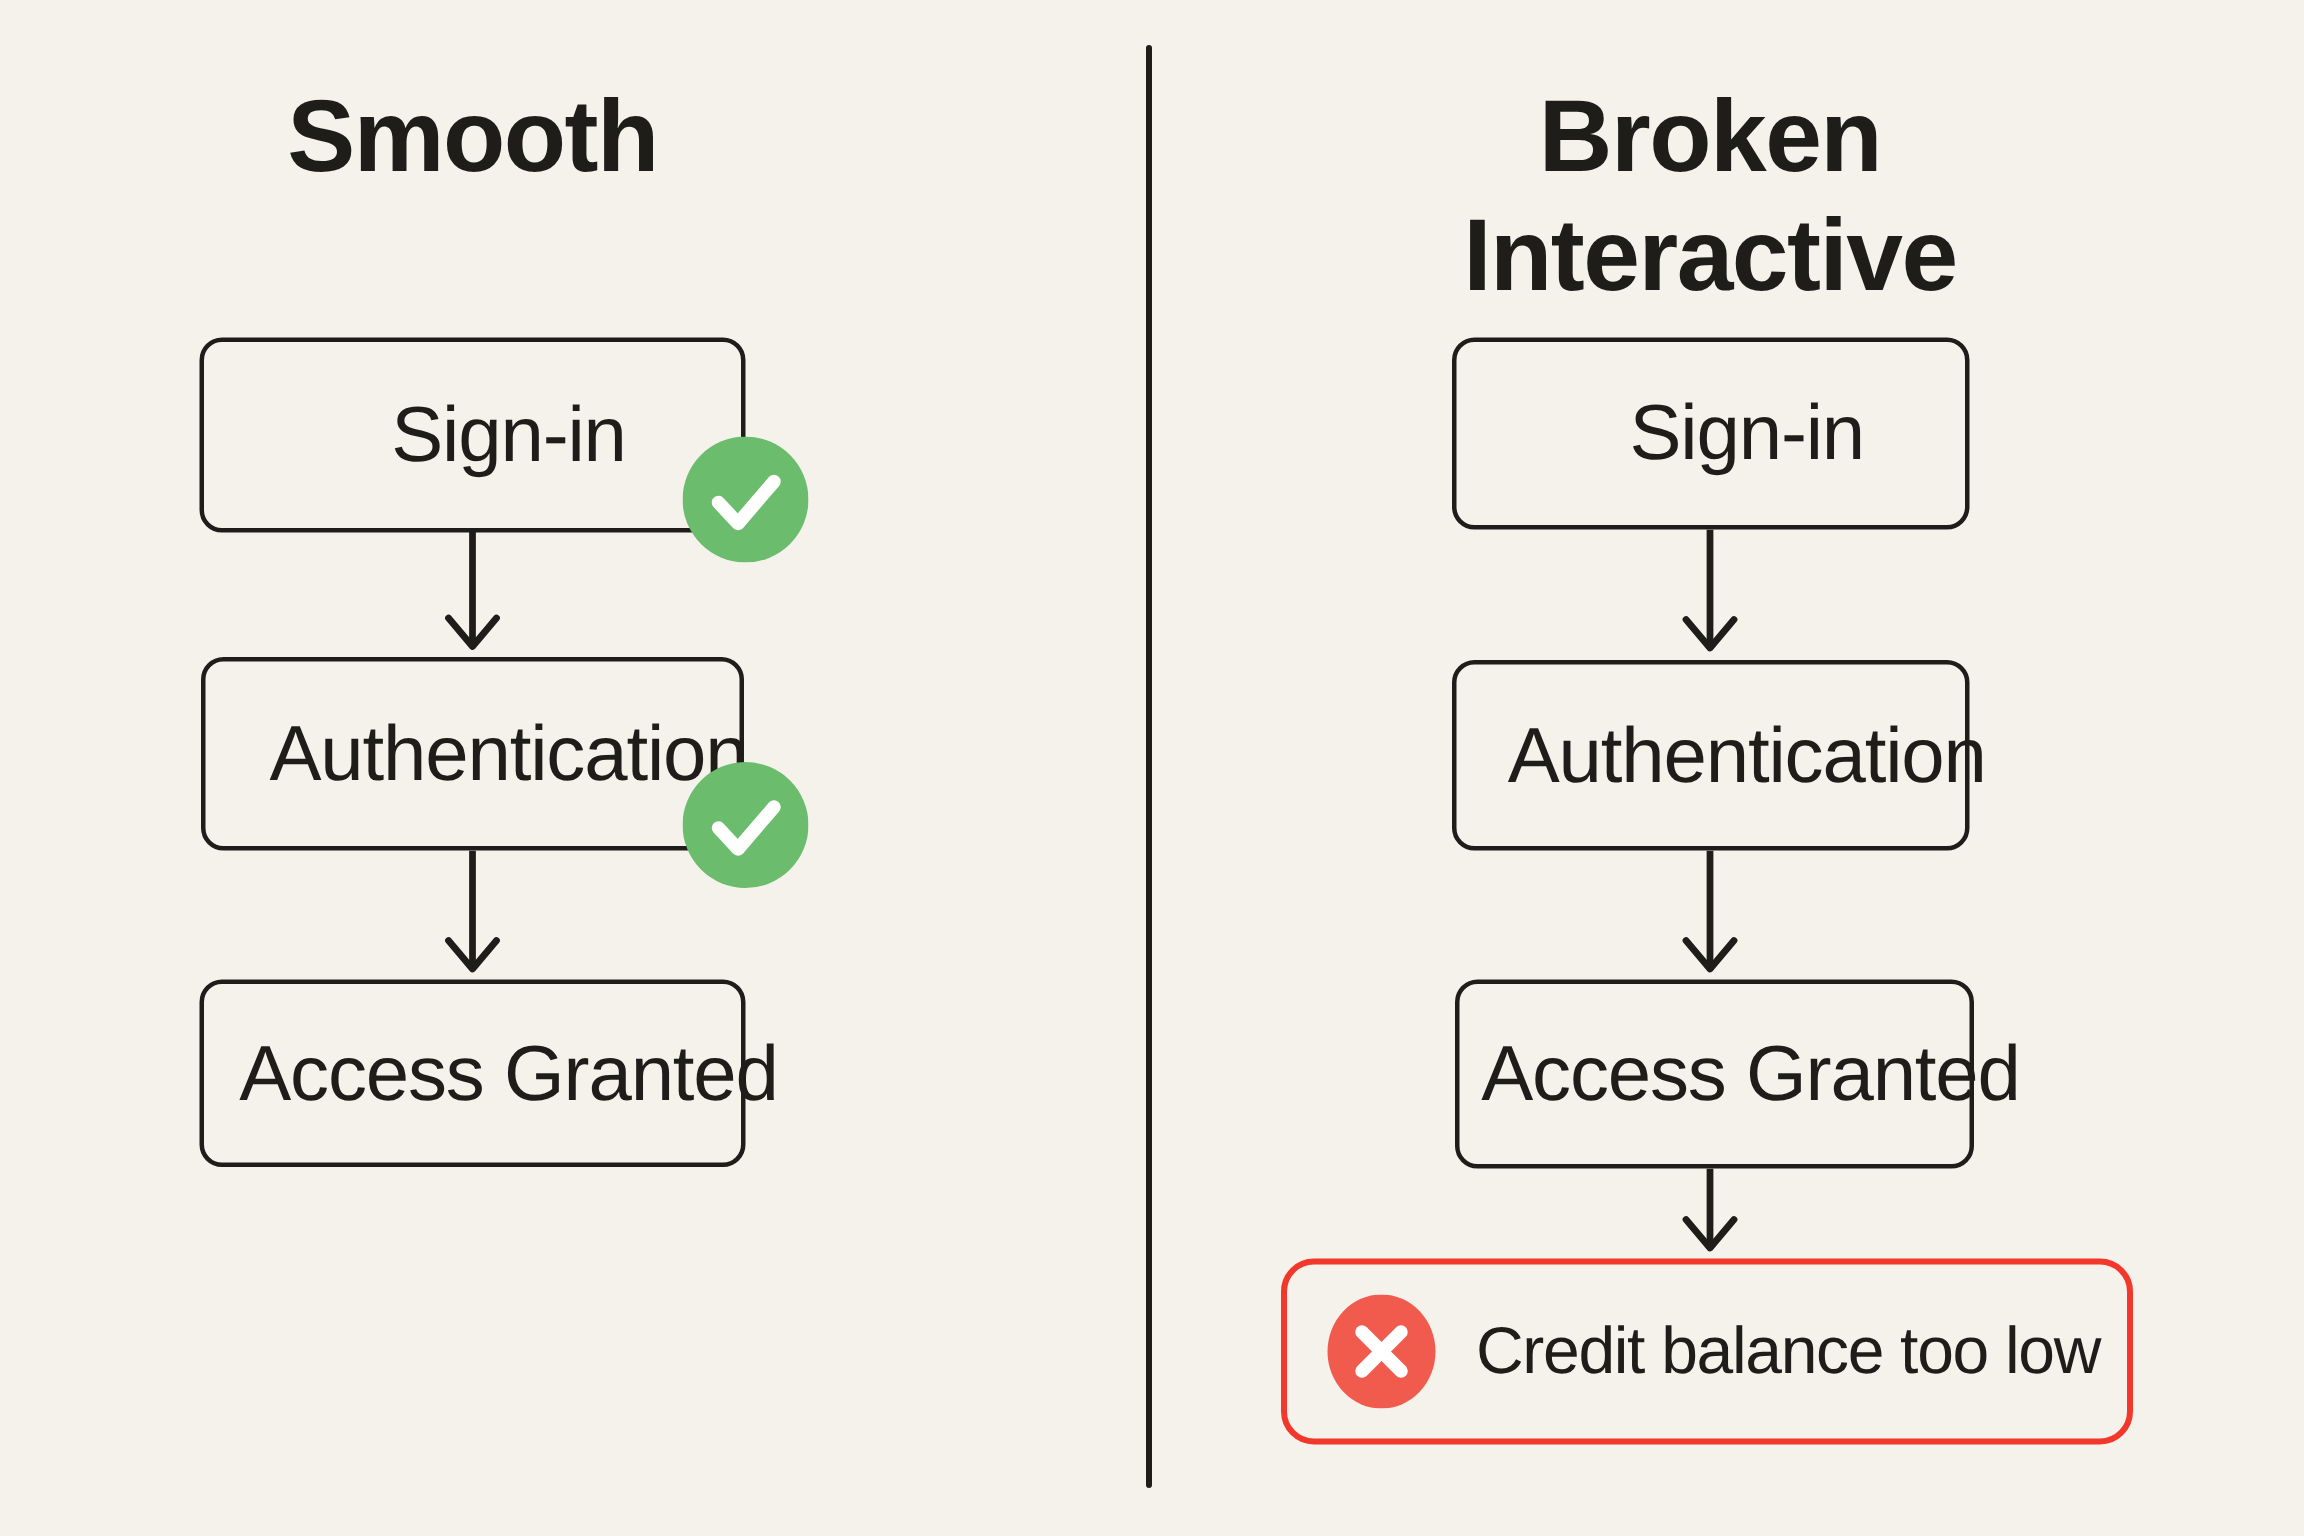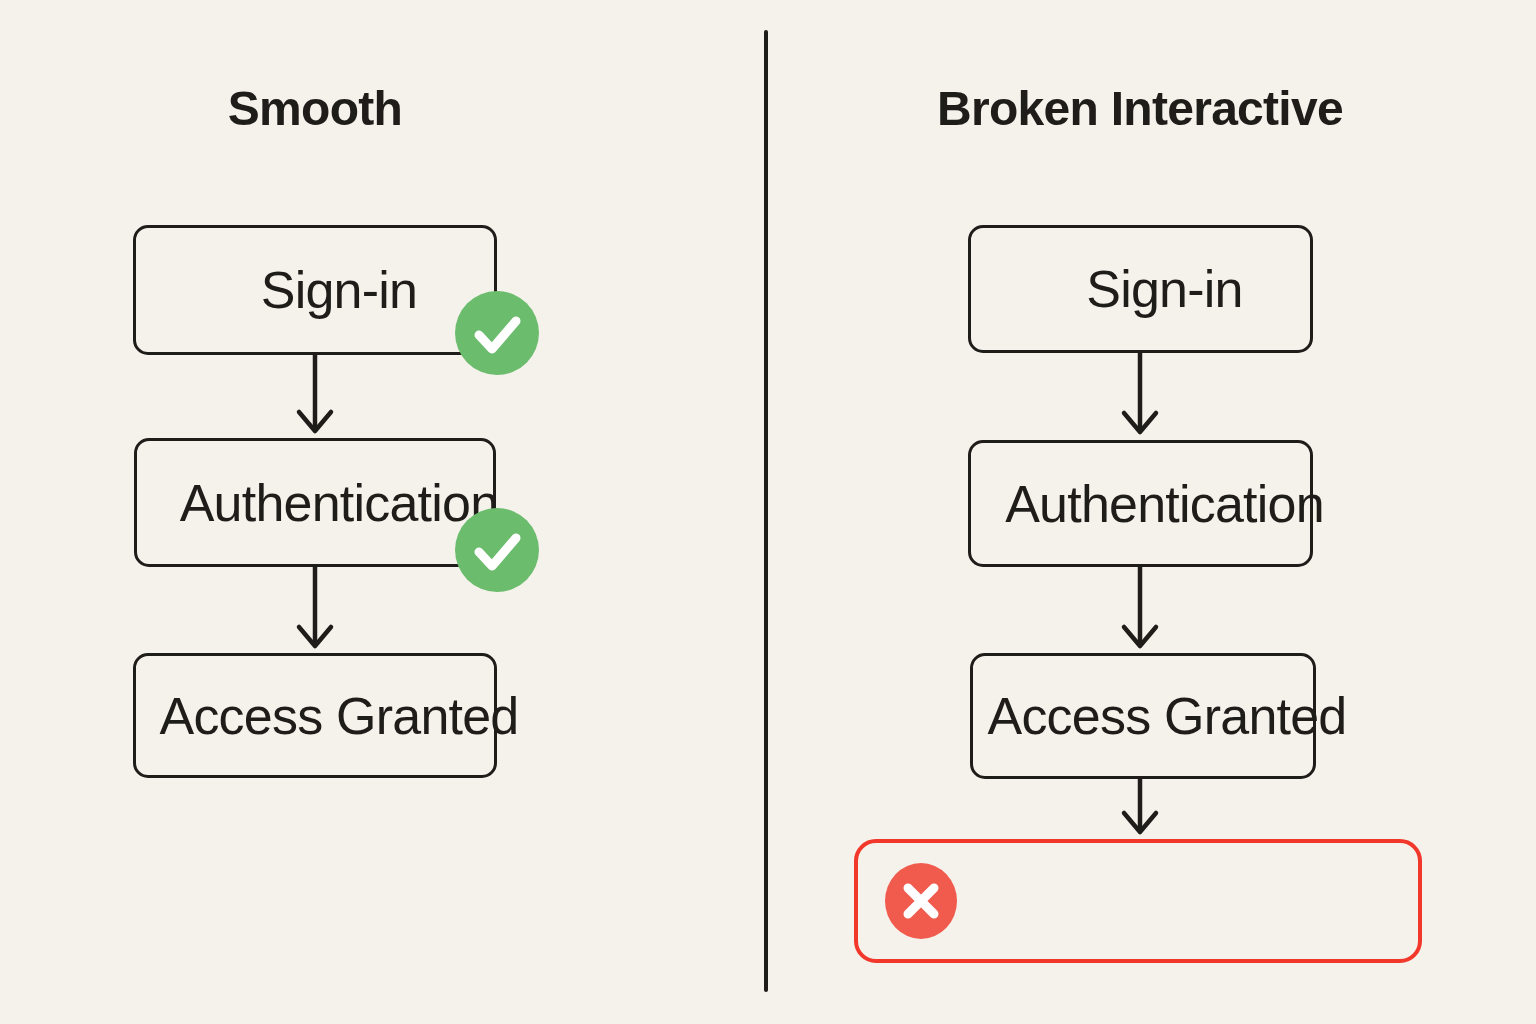--- a/index.html
+++ b/index.html
@@ -22,26 +22,25 @@
     width: 4px;
     height: 962px;
     background: var(--ink, #1f1d1a);
     border-radius: 2px;
   }
   .col-title {
     position: absolute;
     top: 52px;
     width: 520px;
     text-align: center;
-    font-size: 48px;
+    font-size: 68px;
     font-weight: 700;
     line-height: 1.16;
     letter-spacing: -0.015em;
     color: var(--ink, #1f1d1a);
-    margin-top: 29px;
   }
   .col-title.left  { left: 55px; }
   .col-title.right { left: 880px; }
   .flow-box {
     position: absolute;
     border: 3px solid var(--ink, #1f1d1a);
     border-radius: 15px;
     background: var(--background, #f5f2ec);
     display: flex;
     align-items: center;
@@ -174,15 +173,16 @@
   </span>
 
   <div class="error-box">
     <span>
       <svg width="74" height="76" viewBox="0 0 74 76">
         <ellipse cx="37" cy="38" rx="36" ry="38" style="fill:var(--error-red,#f15b4e)"></ellipse>
         <line x1="24" y1="25" x2="50" y2="51" style="stroke:var(--icon-stroke-white,#fff)" stroke-width="9" stroke-linecap="round"></line>
         <line x1="50" y1="25" x2="24" y2="51" style="stroke:var(--icon-stroke-white,#fff)" stroke-width="9" stroke-linecap="round"></line>
       </svg>
     </span>
+    <span class="label">Credit balance too low</span>
   </div>
 
 </div>
 
 </body></html>

